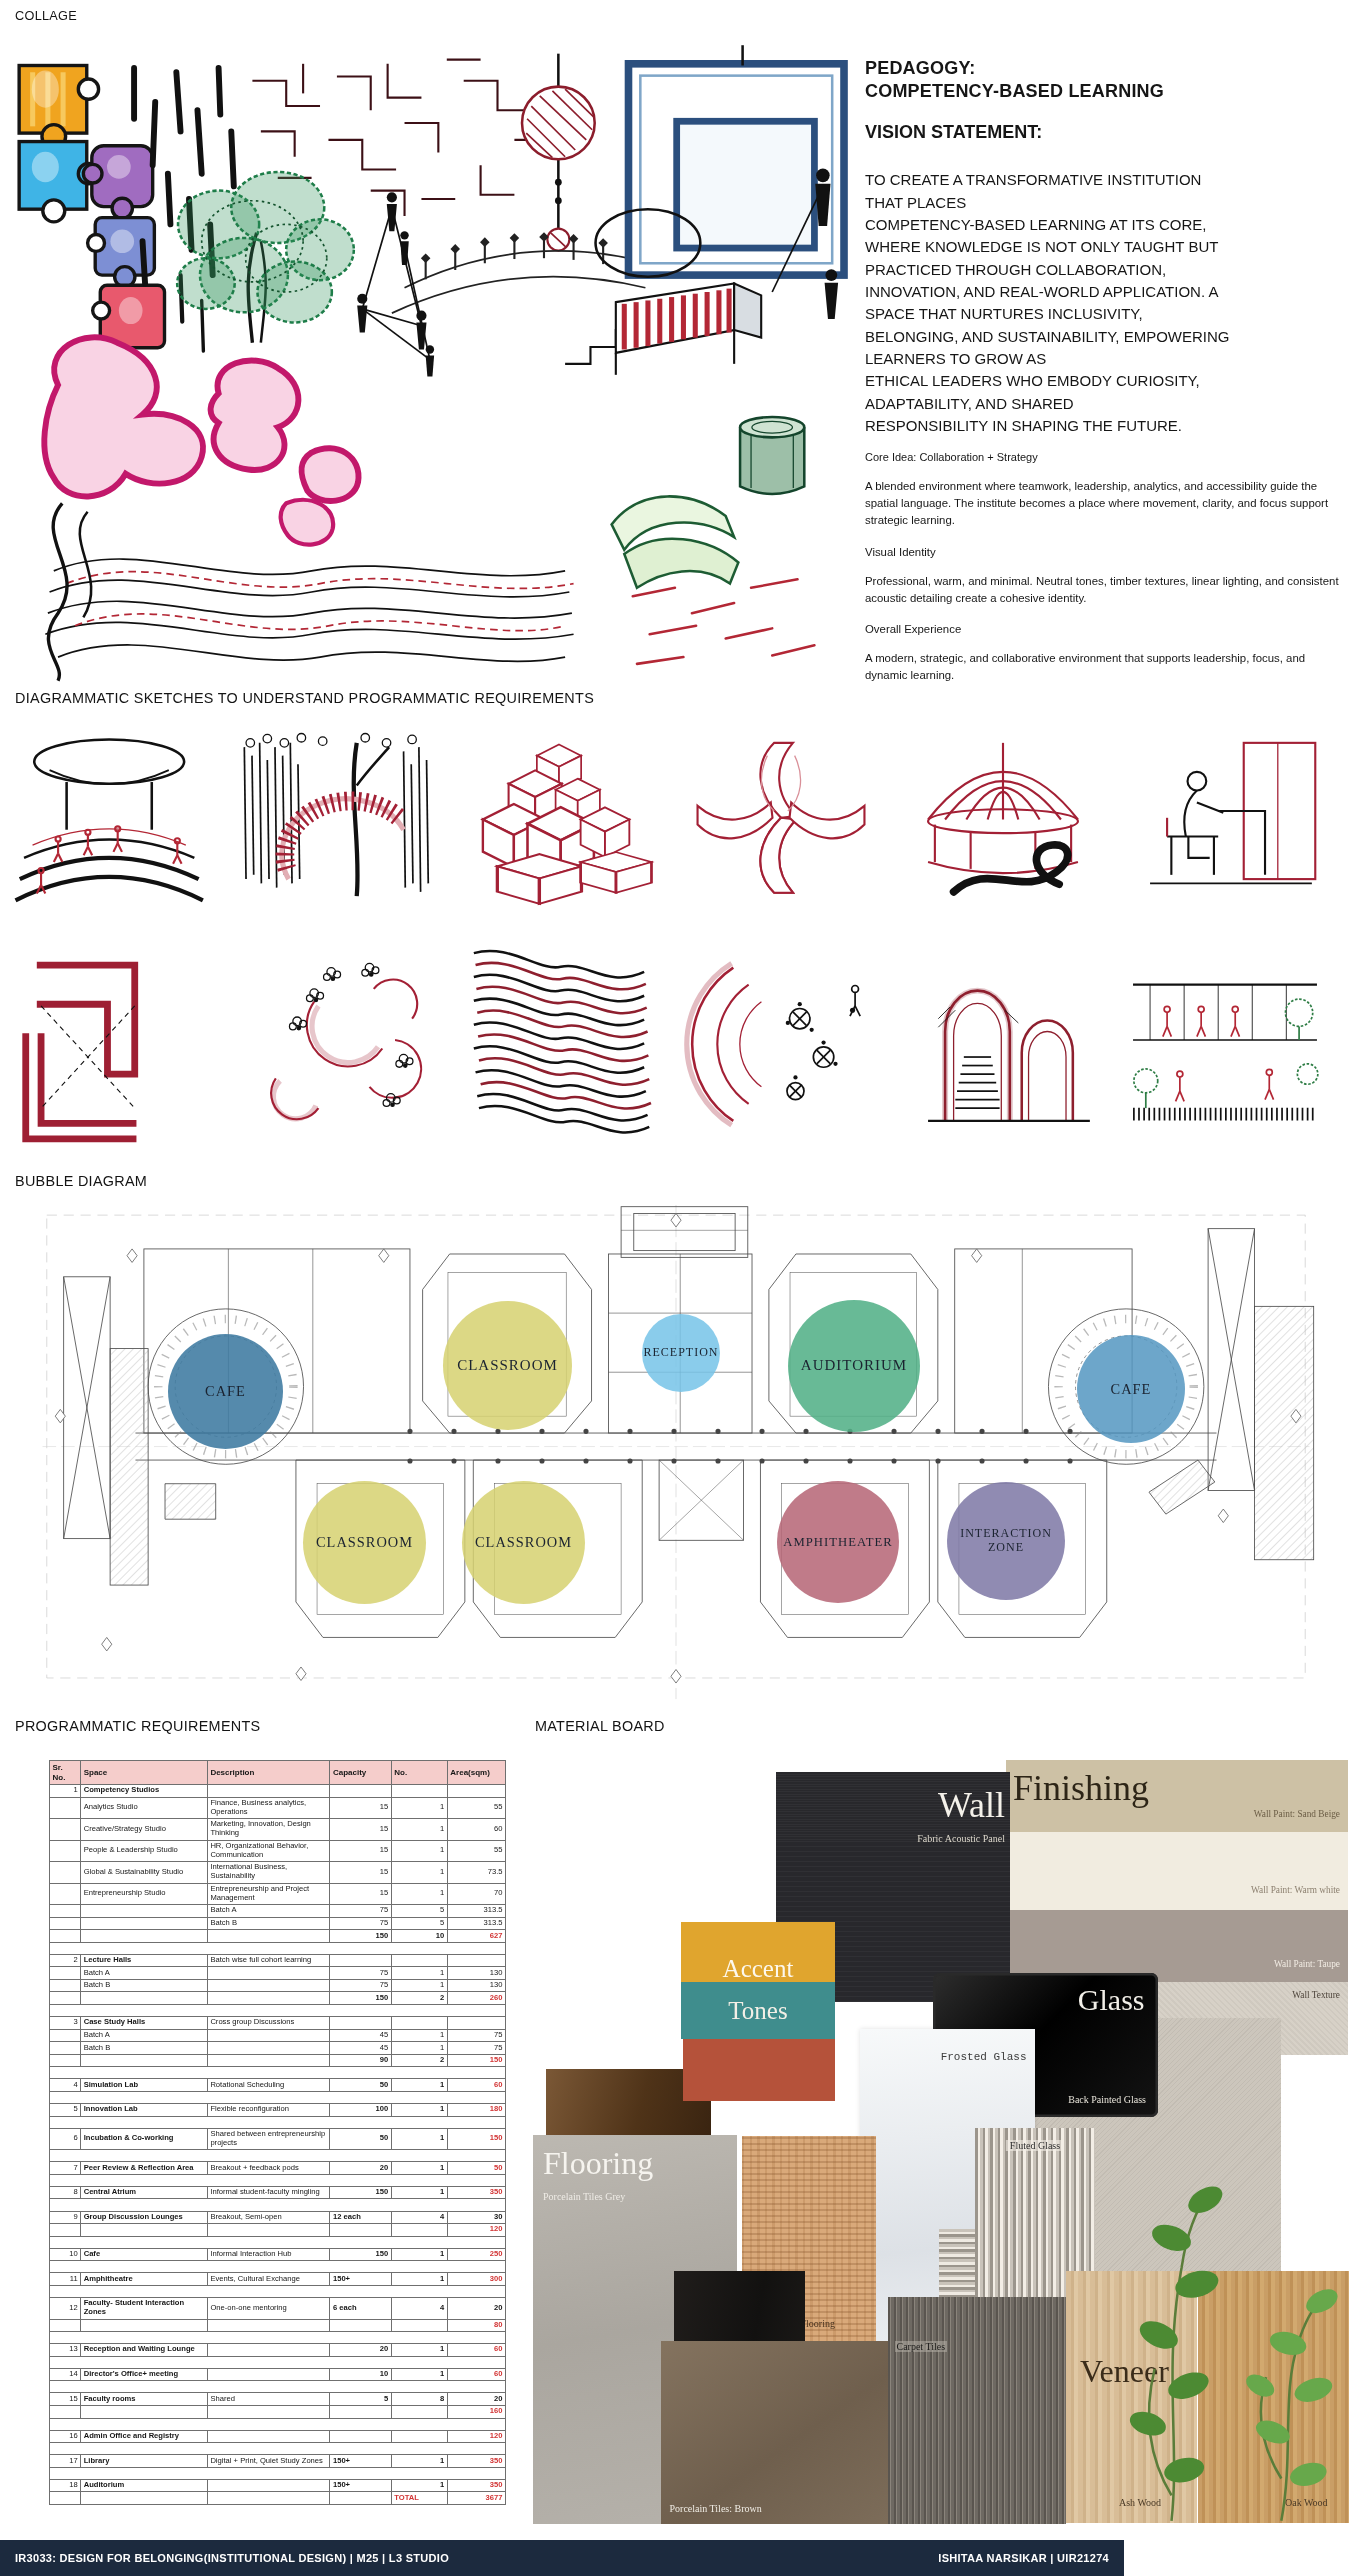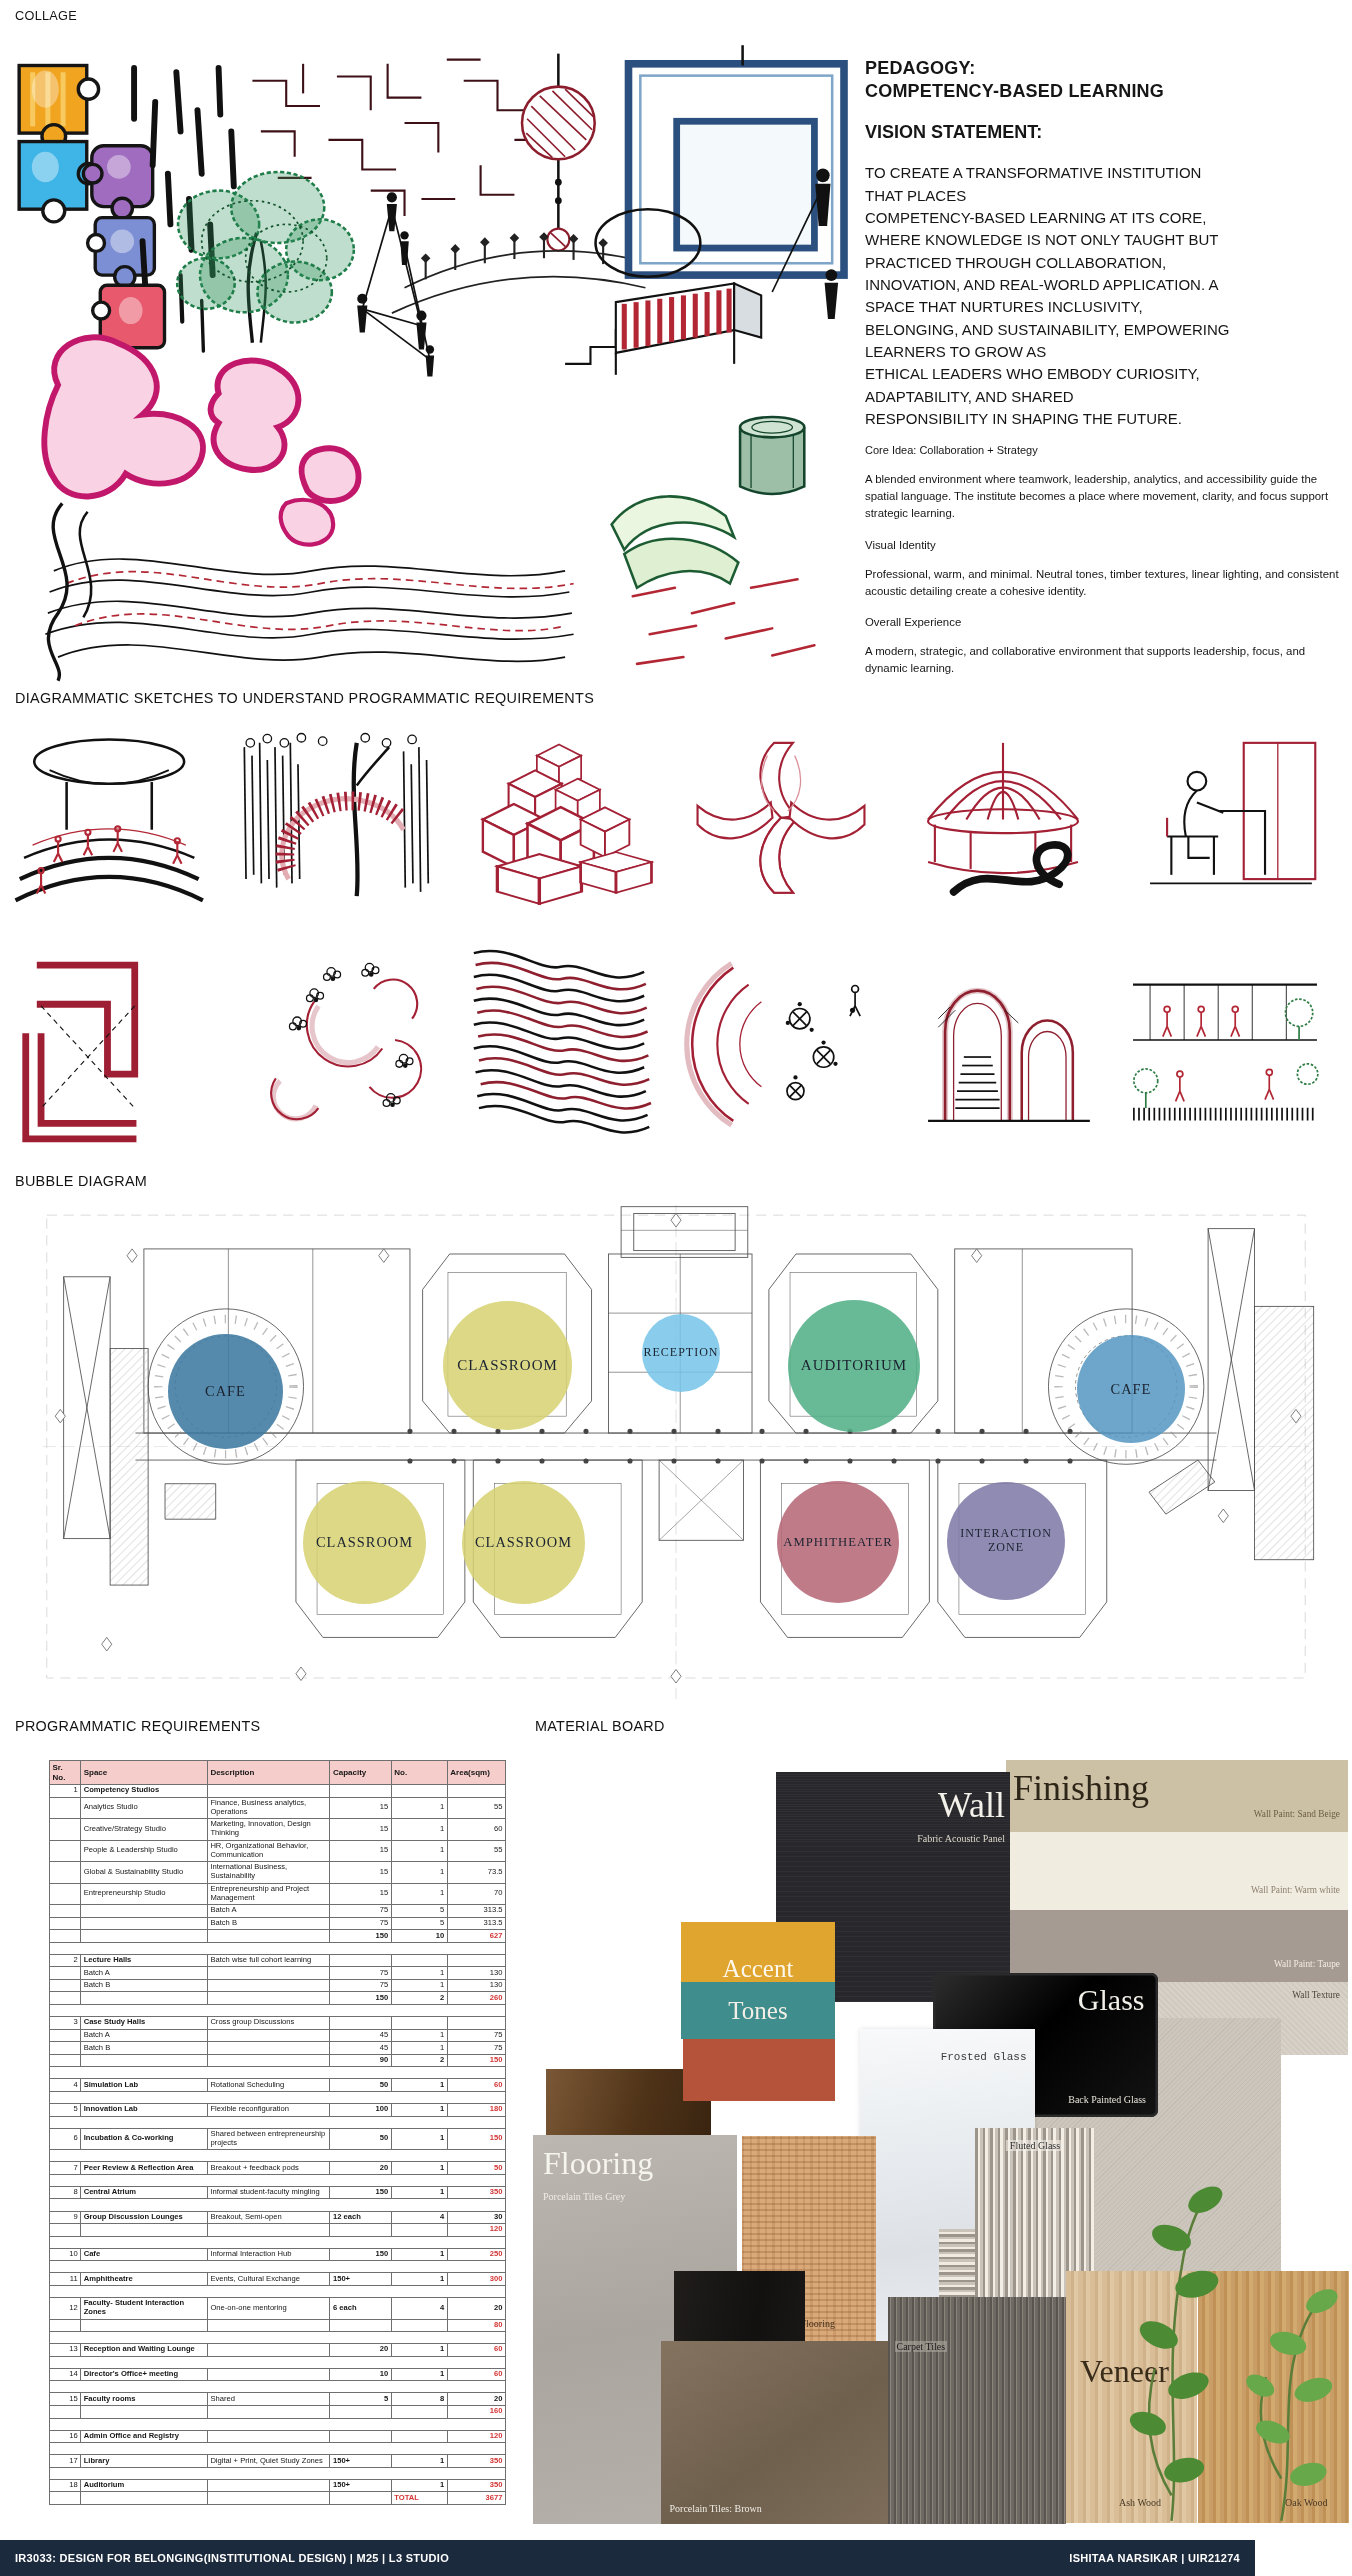--- a/index.html
+++ b/index.html
@@ -3,21 +3,21 @@
 <meta charset="utf-8">
 <style>
   html,body{margin:0;padding:0;background:#fff;}
   #board{position:relative;width:1353px;height:2576px;background:#fff;overflow:hidden;
          font-family:"Liberation Sans",sans-serif;color:#161616;}
   .sec-h{position:absolute;font-size:14.4px;letter-spacing:0.3px;color:#141414;}
   
   #ped{position:absolute;left:865px;top:57px;width:479px;}
   .ped-title{font-size:18px;font-weight:bold;line-height:1.3;letter-spacing:0.2px;white-space:pre-line;}
   .ped-vh{font-size:18px;font-weight:bold;margin-top:18.6px;}
-  .ped-body{font-size:15px;line-height:1.49;margin-top:19px;white-space:pre-line;}
+  .ped-body{font-size:15px;line-height:1.49;margin-top:26px;white-space:pre-line;}
   .ped-core{font-size:11px;margin-top:13.5px;}
   .ped-small{font-size:11.4px;line-height:1.48;margin-top:15px;}
   .ped-sub{font-size:11.4px;margin-top:17px;}
   
   #plan-wrap{position:absolute;left:25px;top:1205px;width:1302px;height:500px;}
   .bubble{position:absolute;border-radius:50%;display:flex;align-items:center;justify-content:center;
           text-align:center;font-family:"Liberation Serif",serif;color:#1b2330;letter-spacing:1px;
           font-size:15px;line-height:1.15;}
   
   #ptable{position:absolute;left:49px;top:1760px;border-collapse:collapse;table-layout:fixed;}
@@ -27,21 +27,21 @@
   #ptable td.num{text-align:right;}
   #ptable td.b{font-weight:bold;}
   #ptable td.r{color:#d23434;font-weight:bold;}
   #ptable tr.blank td{height:8.5px;border-left:0.8px solid #6f6f6f;border-right:0.8px solid #6f6f6f;}
   
   #mboard{position:absolute;left:533px;top:1760px;width:816px;height:765px;}
   .sw{position:absolute;}
   .mser{font-family:"Liberation Serif",serif;}
   .mtitle{position:absolute;font-family:"Liberation Serif",serif;}
   
-  #footer{position:absolute;left:0;top:2540px;width:1255px;height:36px;background:#1c2a3e;color:#fff;
+  #footer{position:absolute;left:0;top:2540px;width:1124px;height:36px;background:#1c2a3e;color:#fff;
           display:flex;align-items:center;justify-content:space-between;padding:0 15px;box-sizing:border-box;
           font-size:11px;font-weight:bold;letter-spacing:0.3px;}
   .skcell{display:inline-block;}
 </style>
 </head>
 <body>
 
 <div id="board">
 
   <div class="sec-h" style="left:15px;top:8.5px;font-size:12.7px;">COLLAGE</div>

